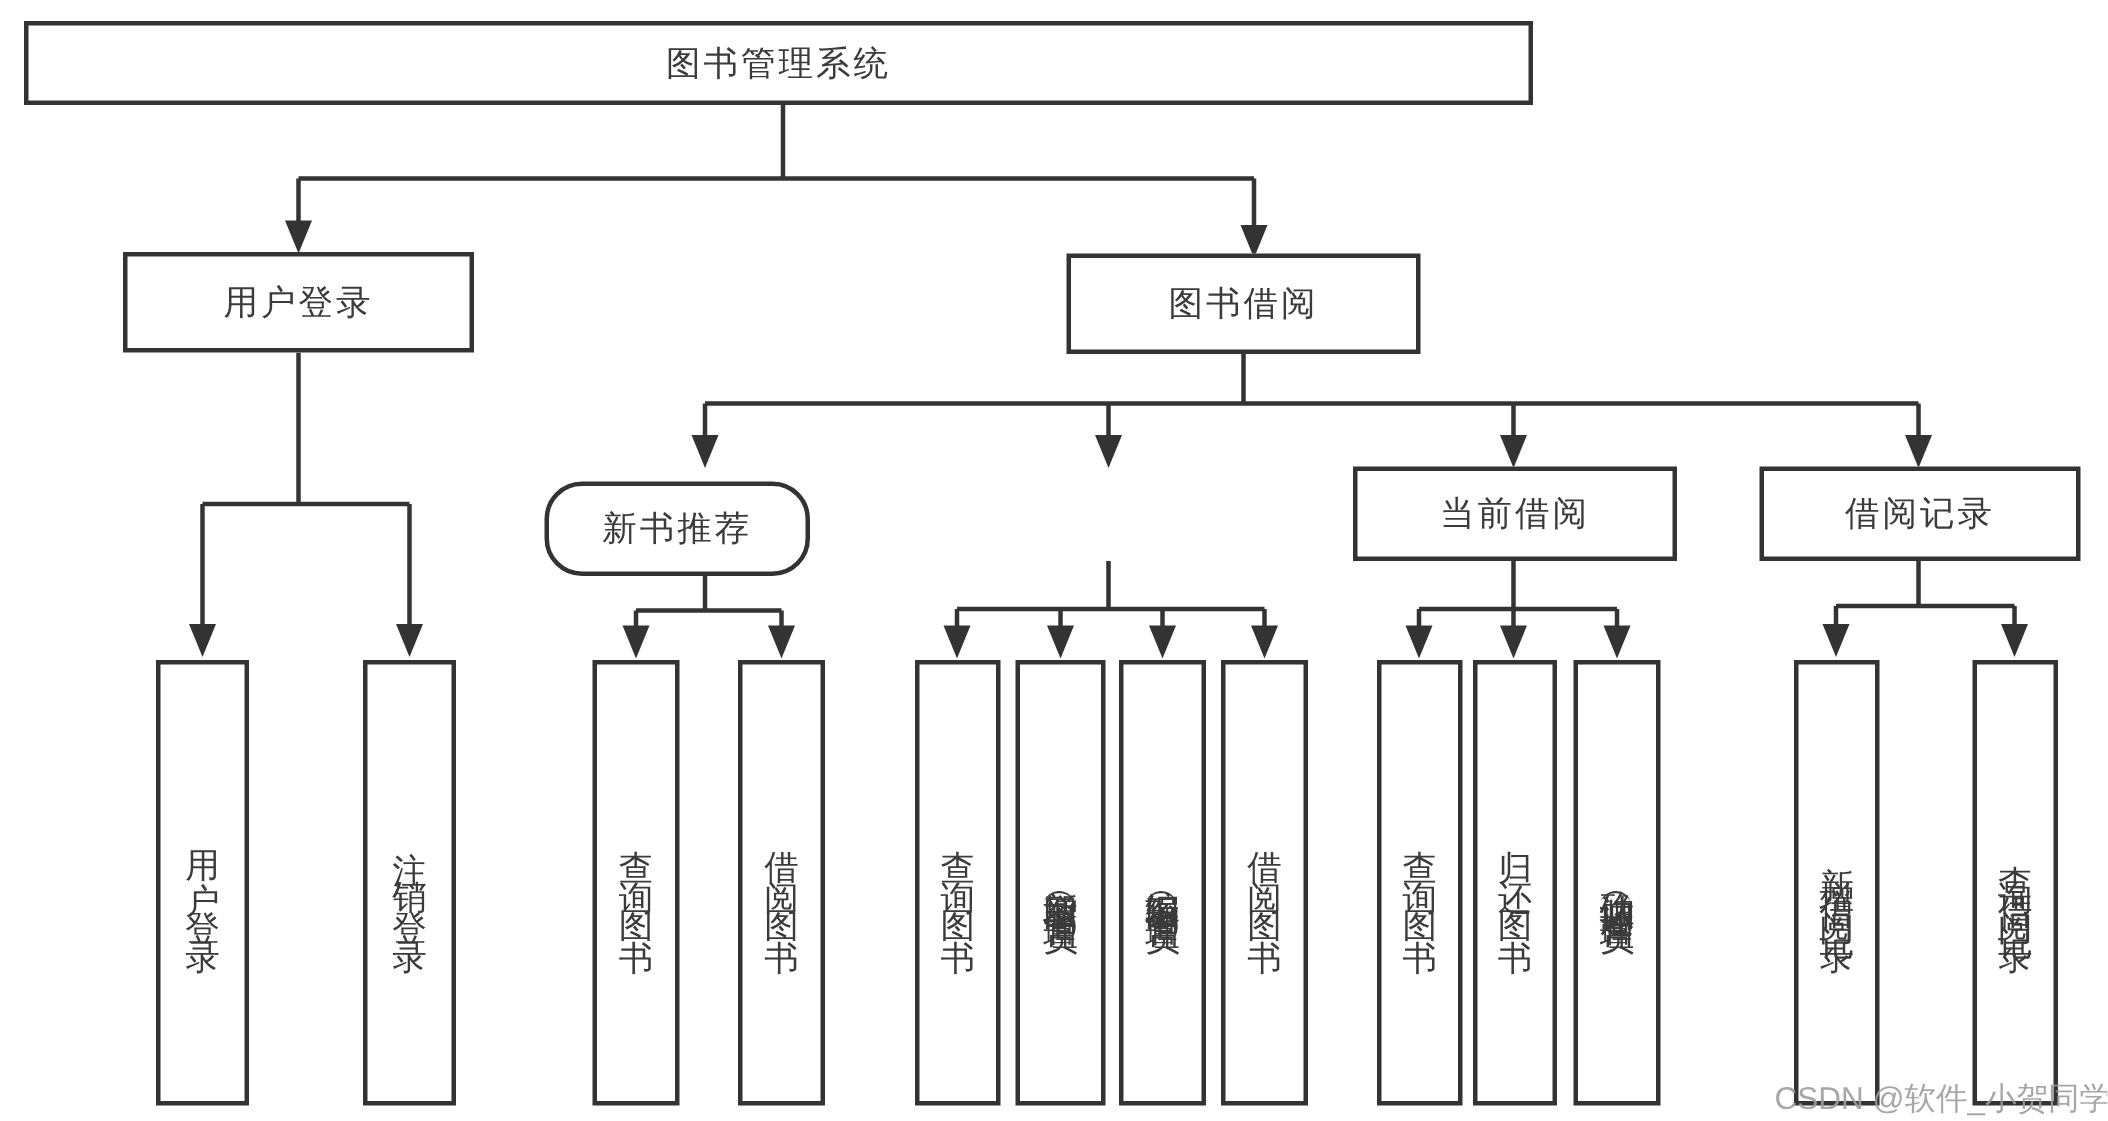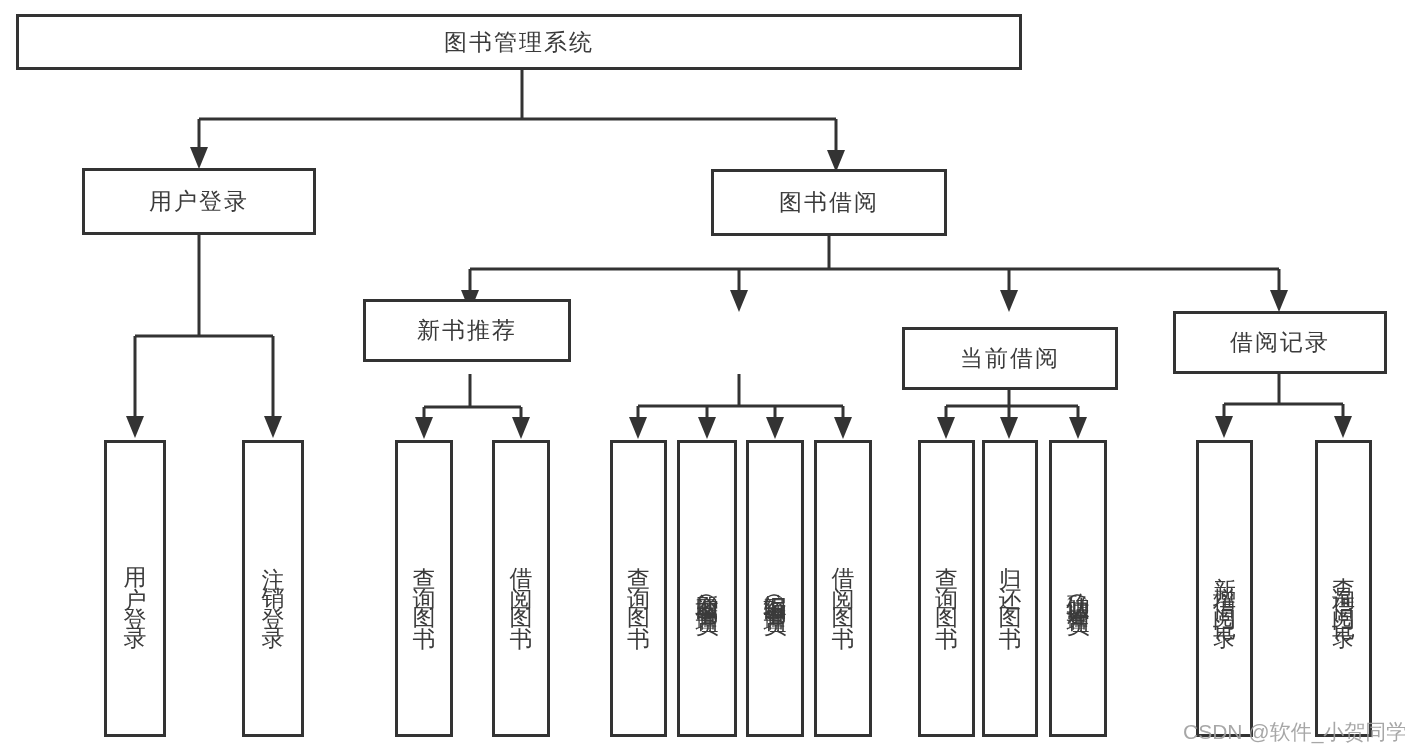--- a/index.html
+++ b/index.html
@@ -131,22 +131,22 @@
       <polygon points="1215,416 1233,416 1224,438"></polygon>
       <polygon points="1334,416 1352,416 1343,438"></polygon>
     </g>
   </svg>
 
   <div class="node" style="left:16px; top:14px; width:1006px; height:56px;">图书管理系统</div>
 
   <div class="node" style="left:82px; top:168px; width:234px; height:67px;">用户登录</div>
   <div class="node" style="left:711px; top:169px; width:236px; height:67px;">图书借阅</div>
 
-  <div class="node" style="left:363px; top:299px; width:208px; height:63px;">新书推荐</div>
-  <div class="node" style="left:902px; top:311px; width:216px; height:63px;margin-top:16px;">当前借阅</div>
+  <div class="node" style="left:363px; top:321px; width:177px; height:63px;border-radius:25px;">新书推荐</div>
+  <div class="node" style="left:902px; top:311px; width:216px; height:63px;">当前借阅</div>
   <div class="node" style="left:1173px; top:311px; width:214px; height:63px;text-align:center;">借阅记录</div>
 
   <div class="leaf" style="left: 104px; width: 62px; letter-spacing: 20px;">用户登录</div>
   <div class="leaf" style="left: 242px; width: 62px; letter-spacing: 20px;">注销登录</div>
 
   <div class="leaf" style="left: 395px; width: 58px; letter-spacing: 20px;">查询图书</div>
   <div class="leaf" style="left: 492px; width: 58px; letter-spacing: 20px;">借阅图书</div>
 
   <div class="leaf" style="left: 610px; width: 57px; letter-spacing: 20px;">查询图书</div>
   <div class="leaf" style="left: 677px; width: 60px; letter-spacing: 3px;">新增图书（管理员）</div>

